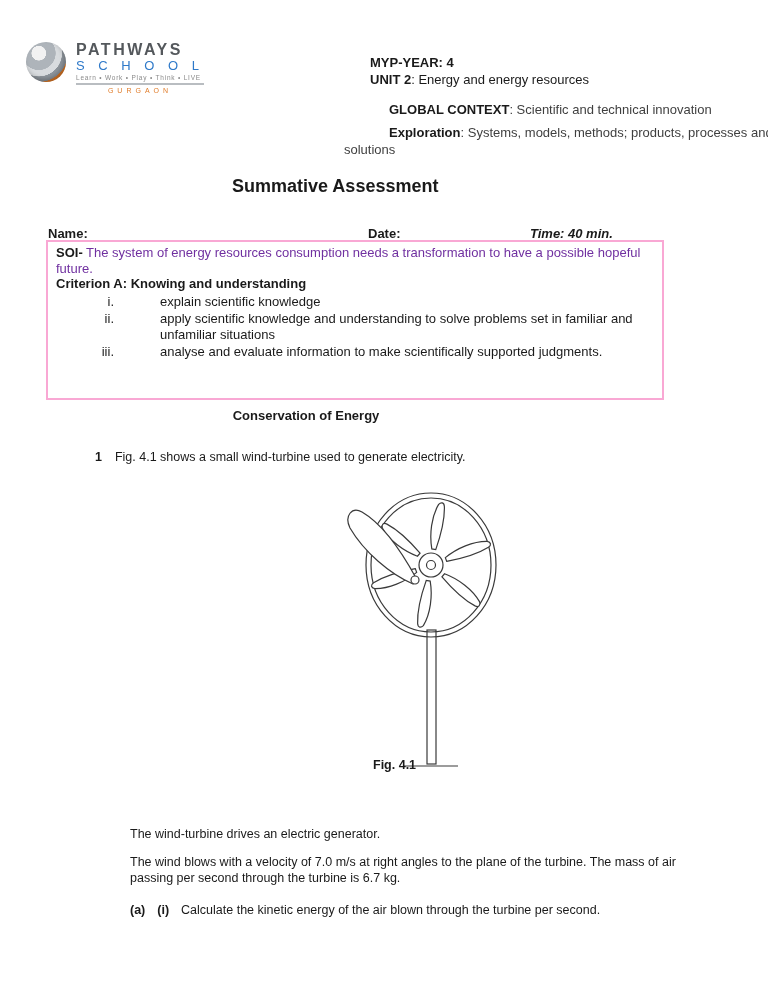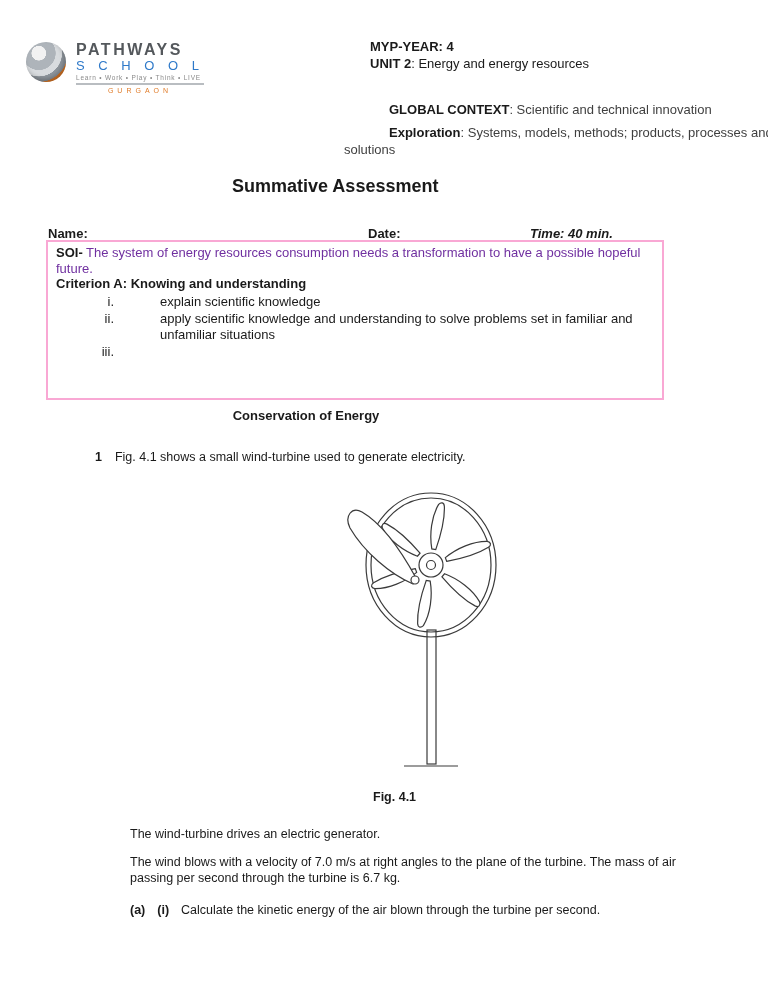--- a/index.html
+++ b/index.html
@@ -50,21 +50,21 @@
     <div class="logo-globe"></div>
     <div>
       <div class="logo-line1">PATHWAYS</div>
       <div class="logo-line2">S C H O O L</div>
       <div class="logo-tagline">Learn • Work • Play • Think • LIVE</div>
       <div class="logo-city">GURGAON</div>
     </div>
   </div>
 </div>
 
-<div class="abs meta" style="left:370px;top:38px;width:390px;">
+<div class="abs meta" style="left:370px;top:54px;width:390px;">
   <div class="b">MYP-YEAR: 4</div>
   <div><span class="b">UNIT 2</span><span>: Energy and energy resources</span></div>
 </div>
 
 <div class="abs meta" style="left:344px;top:101px;width:436px;">
   <div style="text-indent:45px;"><span class="b">GLOBAL CONTEXT</span><span class="gray">: Scientific and technical innovation</span></div>
   <div style="text-indent:45px;margin-top:6px;"><span class="b">Exploration</span><span class="gray">: Systems, models, methods; products, processes and solutions</span></div>
 </div>
 
 <div class="abs b" style="left:232px;top:176px;font-size:18px;">Summative Assessment</div>
@@ -79,20 +79,21 @@
   <div class="crit-item">
     <span class="crit-num">i.</span>
     <span class="crit-text">explain scientific knowledge</span>
   </div>
   <div class="crit-item">
     <span class="crit-num">ii.</span>
     <span class="crit-text">apply scientific knowledge and understanding to solve problems set in familiar and unfamiliar situations</span>
   </div>
   <div class="crit-item">
     <span class="crit-num">iii.</span>
+    <span class="crit-text">analyse and evaluate information to make scientifically supported judgments.</span>
   </div>
 </div>
 
 <div class="abs b" style="left:0;top:408px;width:612px;text-align:center;">Conservation of Energy</div>
 
 <div class="abs q-text" style="left:95px;top:449px;display:flex;gap:13px;">
   <span class="b">1</span>
   <span>Fig. 4.1 shows a small wind-turbine used to generate electricity.</span>
 </div>
 
@@ -127,21 +128,21 @@
     </g>
 
     <circle class="fillw" cx="103" cy="99" r="12"></circle>
     <circle cx="103" cy="99" r="4.5"></circle>
 
     <path class="fillw" d="M 85,118 C 62,108 36,86 22,62 C 16,50 24,40 34,46 C 58,60 76,90 88,112 Z"></path>
     <circle class="fillw" cx="87" cy="114" r="4"></circle>
   </svg>
 </div>
 
-<div class="abs b q-text" style="left:373px;top:789px;">Fig. 4.1</div>
+<div class="abs b q-text" style="left:373px;top:757px;">Fig. 4.1</div>
 
 <div class="abs q-text" style="left:130px;top:826px;width:560px;">The wind-turbine drives an electric generator.</div>
 <div class="abs q-text" style="left:130px;top:854px;width:560px;">The wind blows with a velocity of 7.0 m/s at right angles to the plane of the turbine. The mass of air passing per second through the turbine is 6.7 kg.</div>
 
 <div class="abs q-text" style="left:130px;top:902px;display:flex;gap:12px;">
   <span class="b">(a)</span>
   <span class="b">(i)</span>
   <span>Calculate the kinetic energy of the air blown through the turbine per second.</span>
 </div>
 

